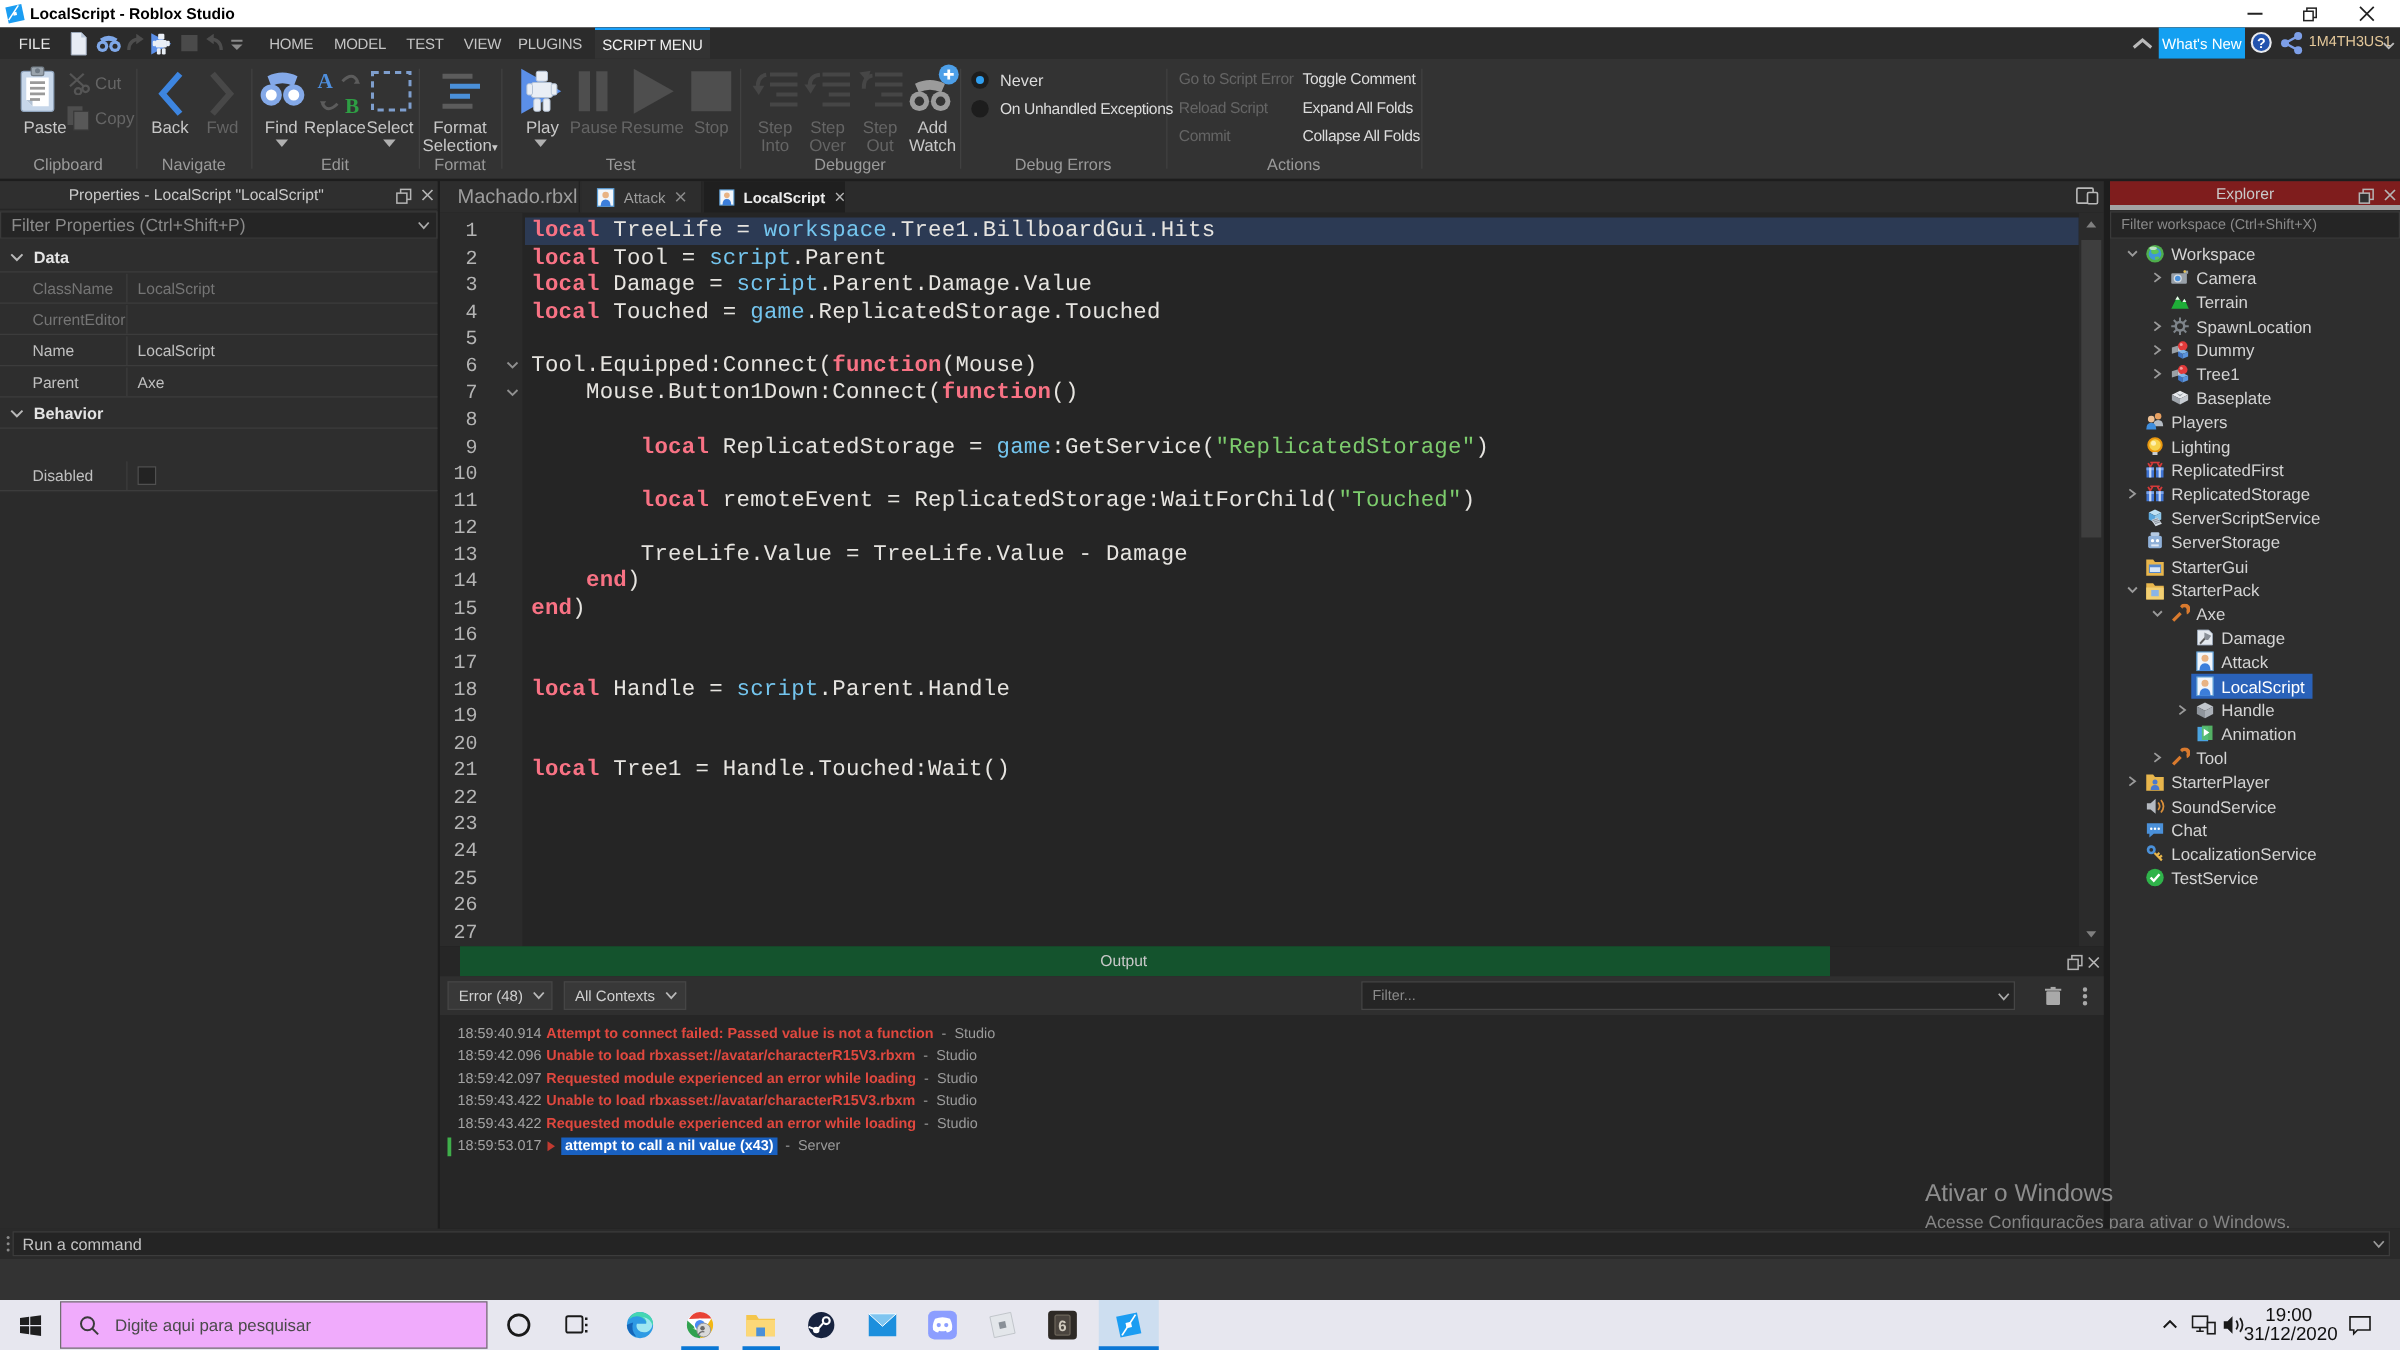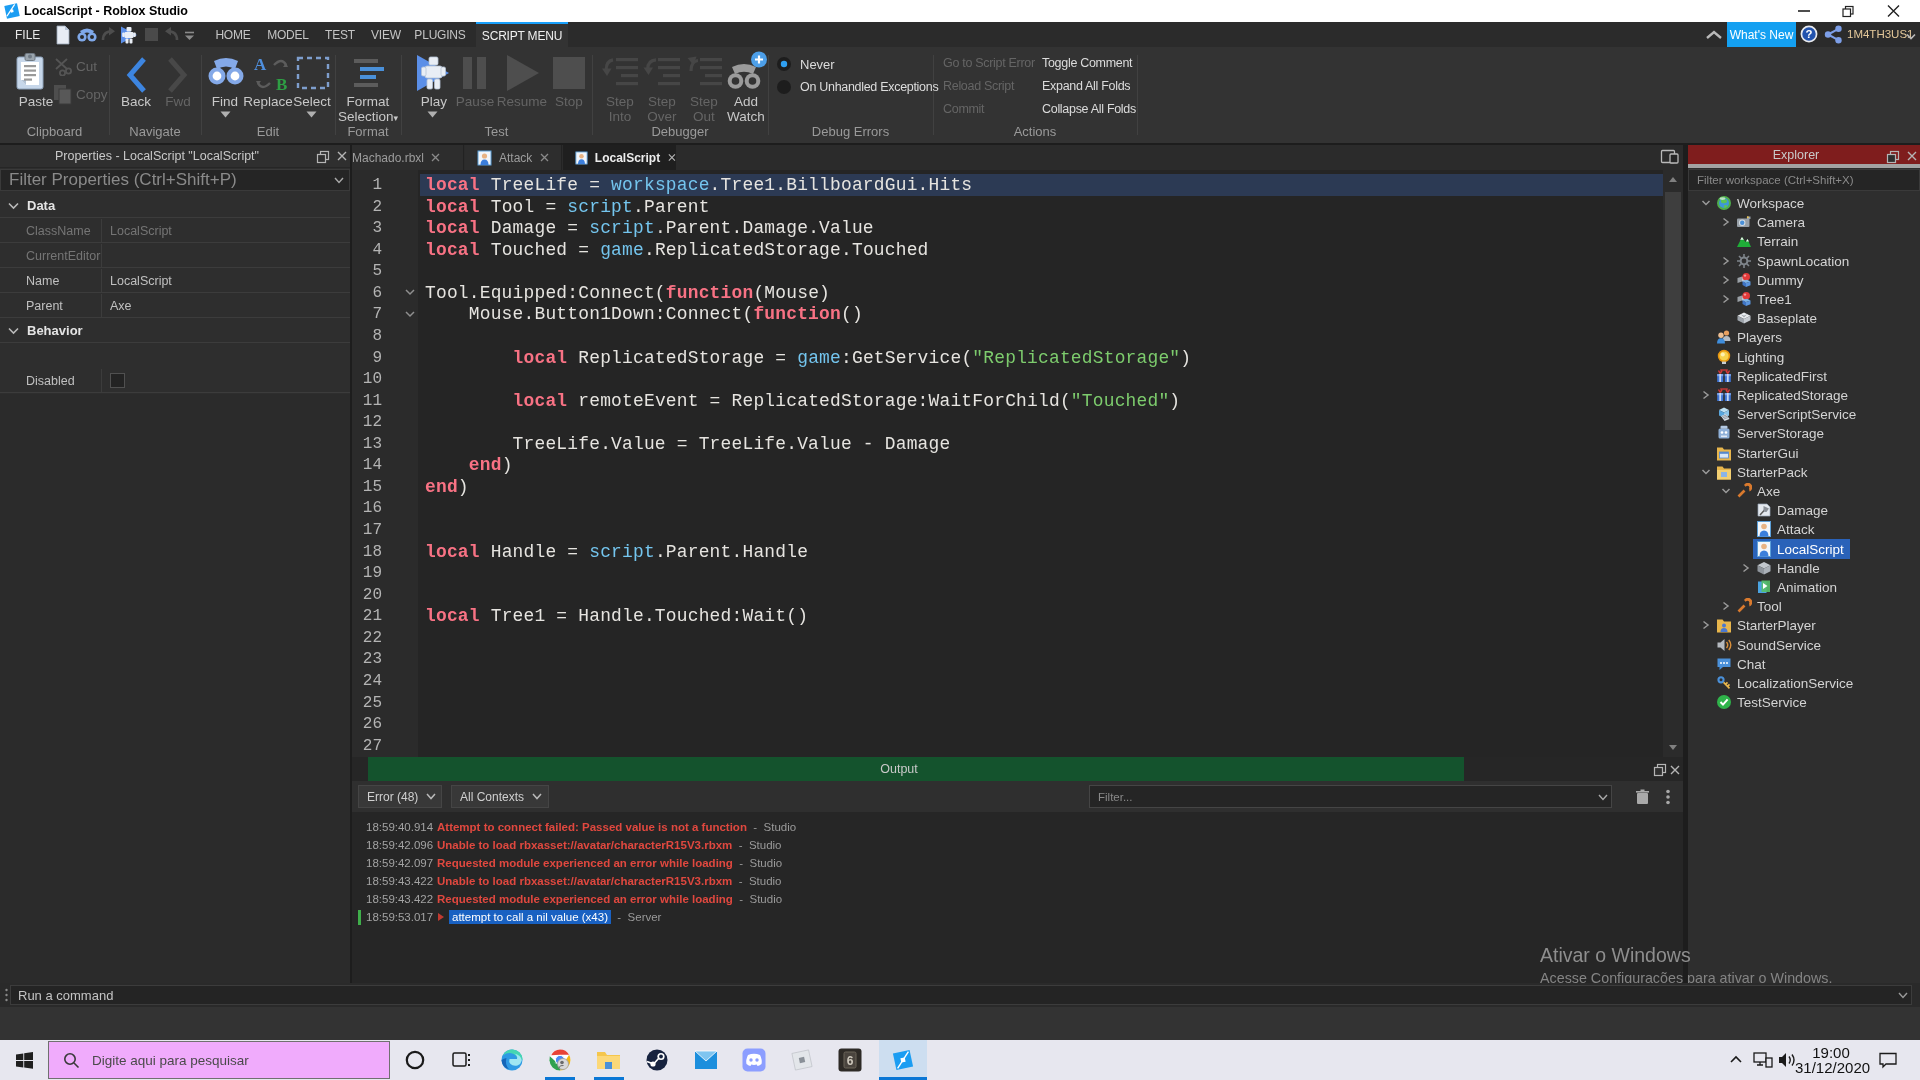--- a/index.html
+++ b/index.html
@@ -296,21 +296,21 @@
   </div>
   <svg class="a" style="left:316px;top:5px" width="14" height="14" viewBox="0 0 14 14" fill="none" stroke="#b5b5b5" stroke-width="1.2">
     <rect x="4.5" y="1.5" width="8" height="8"></rect>
       <rect x="1.5" y="4.5" width="8" height="8" fill="#2f2f2f"></rect>
   </svg>
   <svg class="a" style="left:336px;top:5px" width="12" height="12" viewBox="0 0 12 12">
       <path d="M2 2 L10 10 M10 2 L2 10" stroke="#b5b5b5" stroke-width="1.4"></path>
     </svg>
 
   <div class="a f" style="left:0;top:24px;width:350px;height:22px;background:#252525;border:1px solid #3a3a3a">
-    <div style="padding-left:8px;font-size:17px;color:#8a8a8a">Filter Properties (Ctrl+Shift+P)</div>
+    <div style="padding-left:8px;font-size:14px;color:#8a8a8a">Filter Properties (Ctrl+Shift+P)</div>
   </div>
   <svg class="a" style="left:334px;top:32px" width="10" height="7" viewBox="0 0 10 7">
       <path d="M1 1 L5 5.5 L9 1" fill="none" stroke="#aaa" stroke-width="1.4"></path>
     </svg>
 
   <div class="a f" style="left:0;top:49px;width:350px;height:24px;border-bottom:1px solid #3c3c3c">
     <svg style="margin-left:8px" width="11" height="8" viewBox="0 0 11 8">
         <path d="M1 1.5 L5.5 6 L10 1.5" fill="none" stroke="#b9b9b9" stroke-width="1.6"></path>
       </svg>
     <div style="margin-left:8px;font-size:13px;font-weight:bold;color:#e4e4e4">Data</div>
@@ -344,21 +344,21 @@
         <span style="display:inline-block;width:15px;height:15px;background:#232323;border:1px solid #505050"></span>
       </div>
     </div>
   <div class="a" style="left:0;top:249px;width:350px;height:589px;background:#2b2b2b"></div>
 </div>
 
 <div class="a" style="left:352px;top:145px;width:1331px;height:612px;background:#252525">
 
   <div class="a" style="left:0;top:0;width:1331px;height:25px;background:#2b2b2b">
     <div class="a f" style="left:0;top:0;width:112px;height:25px;background:#2d2d2d;border-right:1px solid #222">
-      <div style="font-size:12px;color:#9d9d9d">Machado.rbxl</div>
+      <div style="padding-left:14px;font-size:16px;color:#9d9d9d">Machado.rbxl</div>
       <svg style="margin-left:7px" width="9" height="9" viewBox="0 0 9 9">
           <path d="M1 1 L8 8 M8 1 L1 8" stroke="#8a8a8a" stroke-width="1.3"></path>
         </svg>
     </div>
     <div class="a f" style="left:113px;top:0;width:97px;height:25px;background:#2d2d2d;border-right:1px solid #222">
       <svg style="margin-left:12px" width="16" height="16" viewBox="0 0 16 16">
           <rect x="1" y="1" width="13" height="14" fill="#f2f6fb" stroke="#5c9fd8" stroke-width="1"></rect>
           <circle cx="7.5" cy="6" r="2.6" fill="#e8b384"></circle>
           <path d="M3.5 15 Q3.5 9.5 7.5 9.5 Q11.5 9.5 11.5 15 Z" fill="#3c7edb"></path>
         </svg>
@@ -524,21 +524,21 @@
       <div class="ots">18:59:43.422</div>
       <span class="oerr">Requested module experienced an error while loading</span>
       <span class="osuf">&nbsp; - &nbsp;Studio</span>
     </div>
   <div class="olin" style="top:151px">
     <div class="a" style="left:6px;top:2px;width:3px;height:15px;background:#3fae4a"></div>
     <div class="ots">18:59:53.017</div>
     <svg width="8" height="10" viewBox="0 0 8 10" style="margin-right:4px">
         <path d="M1 1 L7 5 L1 9 Z" fill="#c03a30"></path>
       </svg>
-    <span style="background:#1961c2;color:#fff;font-weight:normal;padding:1px 3px">attempt to call a nil value (x43)</span>
+    <span style="background:#1961c2;color:#fff;font-weight:bold;padding:1px 3px">attempt to call a nil value (x43)</span>
       <span class="osuf">&nbsp; - &nbsp;Server</span>
   </div>
 </div>
 
 <div class="a" style="left:1688px;top:145px;width:232px;height:838px;background:#2e2e2e">
   <div class="a f" style="left:0;top:0;width:252px;height:23px;background:#7f1d1d;border-bottom:4px solid #a3a3a3">
     <div style="width:100%;text-align:center;font-size:12.5px;color:#c9c9c9;padding-right:36px">Explorer</div>
   </div>
   <svg class="a" style="left:198px;top:5px" width="14" height="14" viewBox="0 0 14 14" fill="none" stroke="#b5b5b5" stroke-width="1.2">
     <rect x="4.5" y="1.5" width="8" height="8"></rect>

